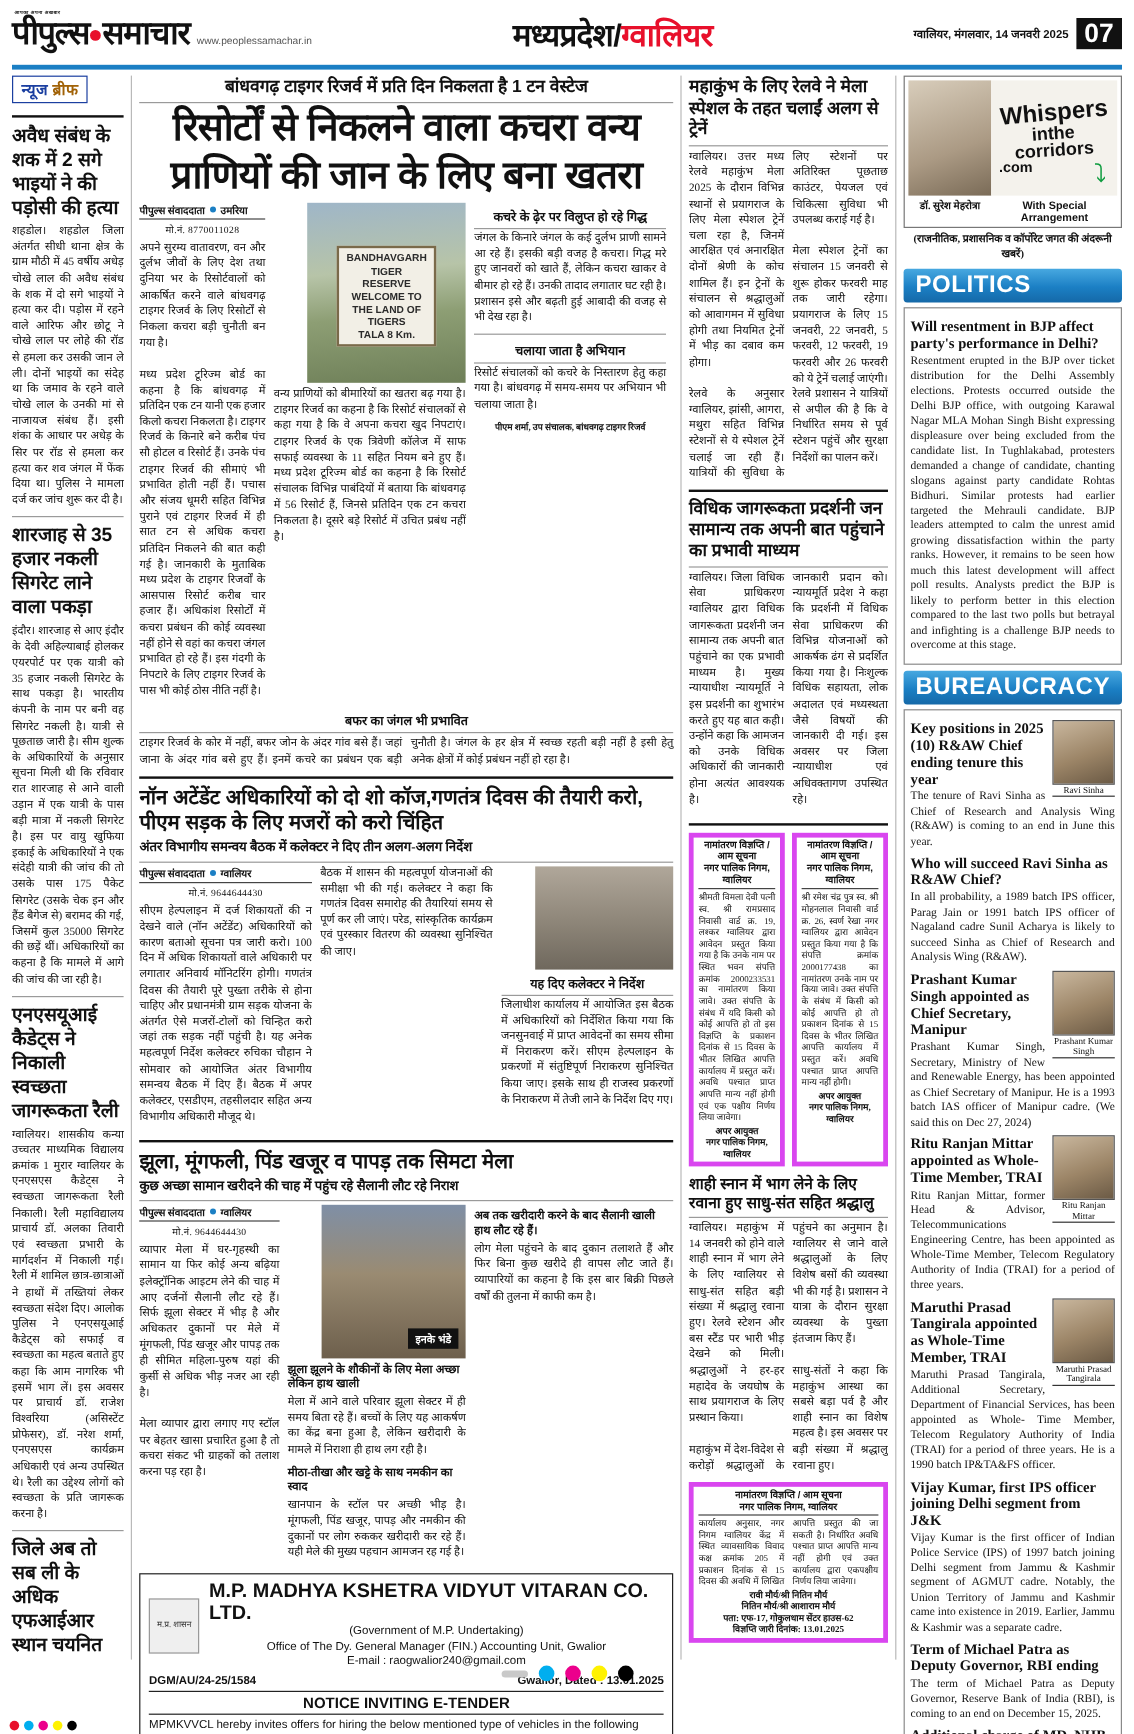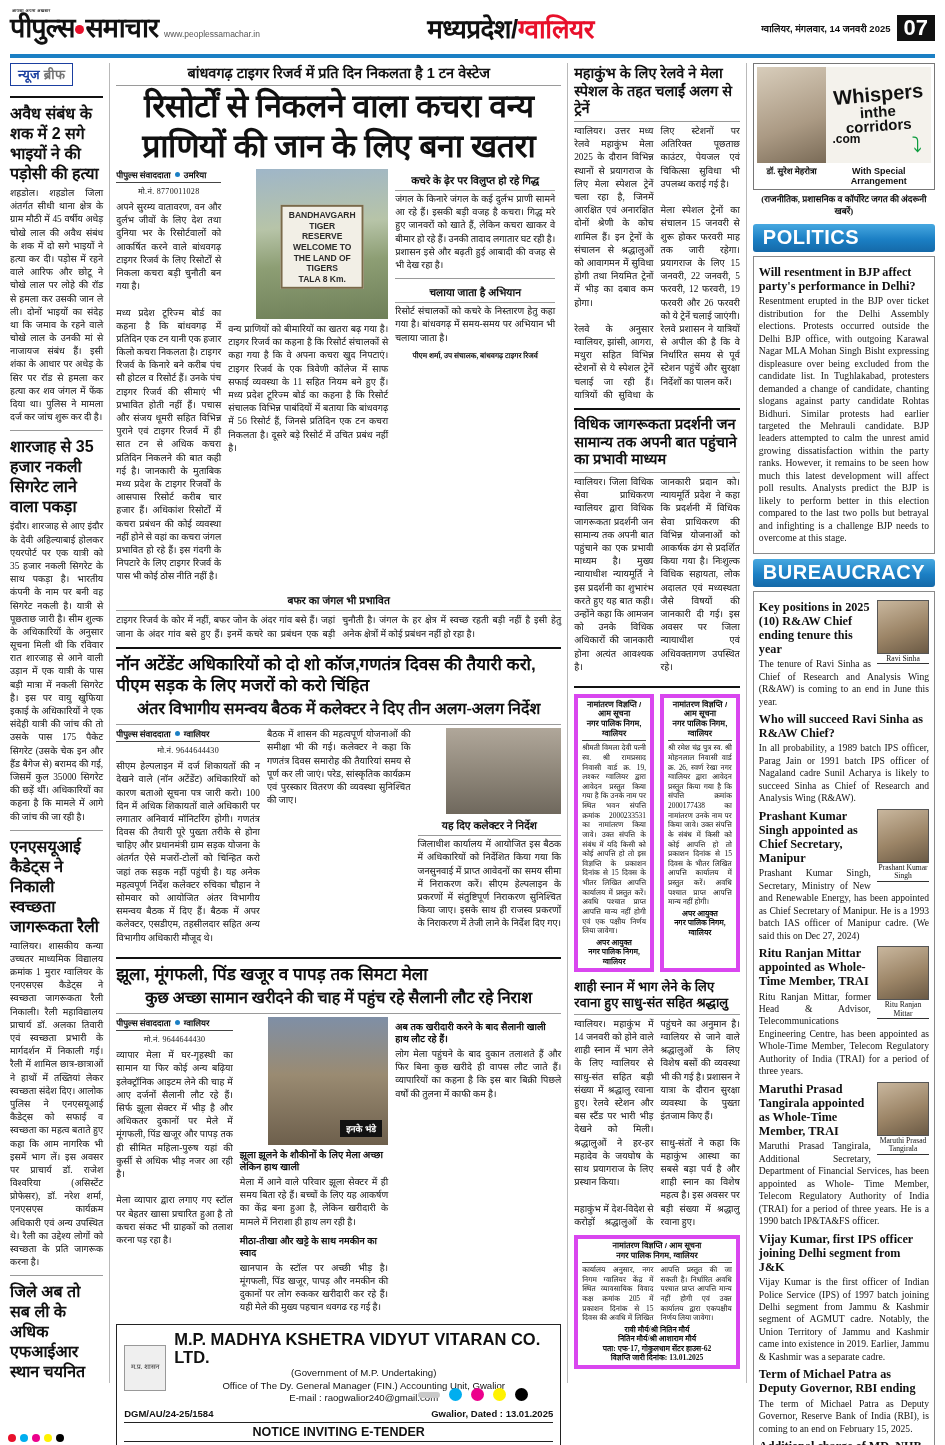--- a/index.html
+++ b/index.html
@@ -36,31 +36,31 @@
   .colF { width:222px; }
 
   .vrule { border-left:1px solid #b9b9b9; }
 
   
   .brief-tag {
     display:inline-block; font-family:"Liberation Sans",sans-serif; font-weight:bold;
     font-size:13px; color:#1b3fa0; border:1.5px solid #1b3fa0; padding:1px 7px 2px 7px;
     margin-bottom:4px; letter-spacing:0.3px;
   }
-  .brief-tag .r { color:#737373;text-align:center; }
+  .brief-tag .r { color:#a16207;text-align:center; }
   .hl-sm { font-family:"Liberation Sans",sans-serif; font-weight:bold; font-size:16px; line-height:1.25; margin:4px 0 3px 0; }
   .body-hi { font-size:9.3px; line-height:1.42; text-align:justify; margin:0 0 6px 0; }
   .hr-thin { border:0; border-top:1px solid #9a9a9a; margin:6px 0; }
   .hr-thick { border:0; border-top:2px solid #111; margin:6px 0; }
 
   .kicker { font-family:"Liberation Sans",sans-serif; font-weight:bold; font-size:14.5px; text-align:center; line-height:1.2; margin:2px 0 3px 0; }
   .mega { font-family:"Liberation Sans",sans-serif; font-weight:bold; font-size:32px; line-height:1.12; text-align:center; letter-spacing:-0.5px; margin:0 0 4px 0; }
   .hl-md { font-family:"Liberation Sans",sans-serif; font-weight:bold; font-size:17px; line-height:1.22; margin:2px 0 3px 0; }
   .hl-md2 { font-family:"Liberation Sans",sans-serif; font-weight:bold; font-size:14.5px; line-height:1.22; margin:2px 0 3px 0; }
-  .subhl { font-size:16px; font-weight:bold; line-height:1.3; margin:0 0 4px 0;text-align:center; }
+  .subhl { font-size:11px; font-weight:bold; line-height:1.3; margin:0 0 4px 0; }
   .byline { font-size:8.5px; font-weight:bold; border-bottom:1px solid #444; padding-bottom:2px; margin-bottom:2px; display:flex; align-items:center; gap:4px;}
   .byline .bdot { width:5px;height:5px;background:#1b7fc4;border-radius:50%;display:inline-block;}
   .phone { font-size:8px; text-align:center; margin-bottom:5px; letter-spacing:0.3px;}
 
   .boxhead { font-family:"Liberation Sans",sans-serif; font-weight:bold; font-size:10.5px; text-align:center; margin:4px 0 3px 0; }
 
   
   .photo { background:#cfd6c8; position:relative; overflow:hidden;margin-left:28px; }
   .photo.tiger { background:linear-gradient(175deg,#9fb6c8 0%,#b7c4a8 38%,#8d9e74 62%,#6e7f58 100%); }
   .photo.meet  { background:linear-gradient(180deg,#b0a79a 0%,#8d8578 55%,#6f685d 100%); }
@@ -281,21 +281,21 @@
 
 मेला व्यापार द्वारा लगाए गए स्टॉल पर बेहतर खासा प्रचारित हुआ है तो कचरा संकट भी ग्राहकों को तलाश करना पड़ रहा है।</p>
           </div>
           <div style="width:150px;">
             <div class="photo fair" style="height:128px;">
               <div class="fairtag">इनके भंडे</div>
             </div>
             <div class="hl-sm" style="font-size:9.5px;">झूला झूलने के शौकीनों के लिए मेला अच्छा लेकिन हाथ खाली</div>
             <p class="body-hi">मेला में आने वाले परिवार झूला सेक्टर में ही समय बिता रहे हैं। बच्चों के लिए यह आकर्षण का केंद्र बना हुआ है, लेकिन खरीदारी के मामले में निराशा ही हाथ लग रही है।</p>
             <div class="hl-sm" style="font-size:9.5px;">मीठा-तीखा और खट्टे के साथ नमकीन का स्वाद</div>
-            <p class="body-hi">खानपान के स्टॉल पर अच्छी भीड़ है। मूंगफली, पिंड खजूर, पापड़ और नमकीन की दुकानों पर लोग रुककर खरीदारी कर रहे हैं। यही मेले की मुख्य पहचान धवगढ रह गई है।</p>
+            <p class="body-hi">खानपान के स्टॉल पर अच्छी भीड़ है। मूंगफली, पिंड खजूर, पापड़ और नमकीन की दुकानों पर लोग रुककर खरीदारी कर रहे हैं। यही मेले की मुख्य पहचान आमजन रह गई है।</p>
           </div>
           <div style="width:168px;">
             <div class="hl-sm" style="font-size:9.5px;">अब तक खरीदारी करने के बाद सैलानी खाली हाथ लौट रहे हैं।</div>
             <p class="body-hi">लोग मेला पहुंचने के बाद दुकान तलाशते हैं और फिर बिना कुछ खरीदे ही वापस लौट जाते हैं। व्यापारियों का कहना है कि इस बार बिक्री पिछले वर्षों की तुलना में काफी कम है।</p>
           </div>
         </div>
       </div>
 
       <div class="ad">
         <div class="ad-top">
@@ -457,21 +457,21 @@
           <div class="en-h">Maruthi Prasad Tangirala appointed as Whole-Time Member, TRAI</div>
           <div class="en-p">Maruthi Prasad Tangirala, Additional Secretary, Department of Financial Services, has been appointed as Whole- Time Member, Telecom Regulatory Authority of India (TRAI) for a period of three years. He is a 1990 batch IP&amp;TA&amp;FS officer.</div>
         </div>
 
         <div style="clear:both;">
           <div class="en-h">Vijay Kumar, first IPS officer joining Delhi segment from J&amp;K</div>
           <div class="en-p">Vijay Kumar is the first officer of Indian Police Service (IPS) of 1997 batch joining Delhi segment from Jammu &amp; Kashmir segment of AGMUT cadre. Notably, the Union Territory of Jammu and Kashmir came into existence in 2019. Earlier, Jammu &amp; Kashmir was a separate cadre.</div>
         </div>
         <div>
           <div class="en-h">Term of Michael Patra as Deputy Governor, RBI ending</div>
-          <div class="en-p">The term of Michael Patra as Deputy Governor, Reserve Bank of India (RBI), is coming to an end  on February 15, 2025.</div>
+          <div class="en-p">The term of Michael Patra as Deputy Governor, Reserve Bank of India (RBI), is coming to an end  on December 15, 2025.</div>
         </div>
         <div>
           <div class="en-h">Additional charge of MD, NHB to Priya Ranjan extended</div>
 
         </div>
 
       </div>
 
     </div>
   </div>

